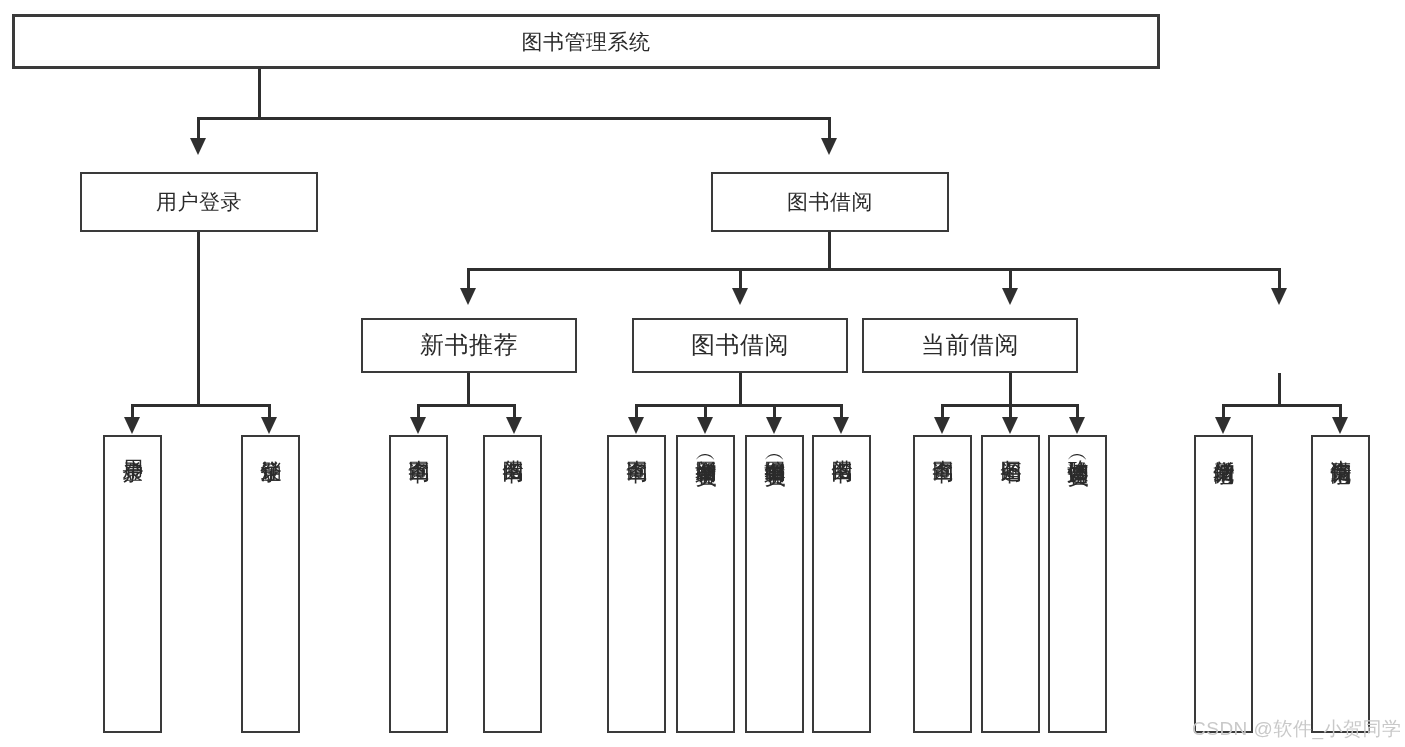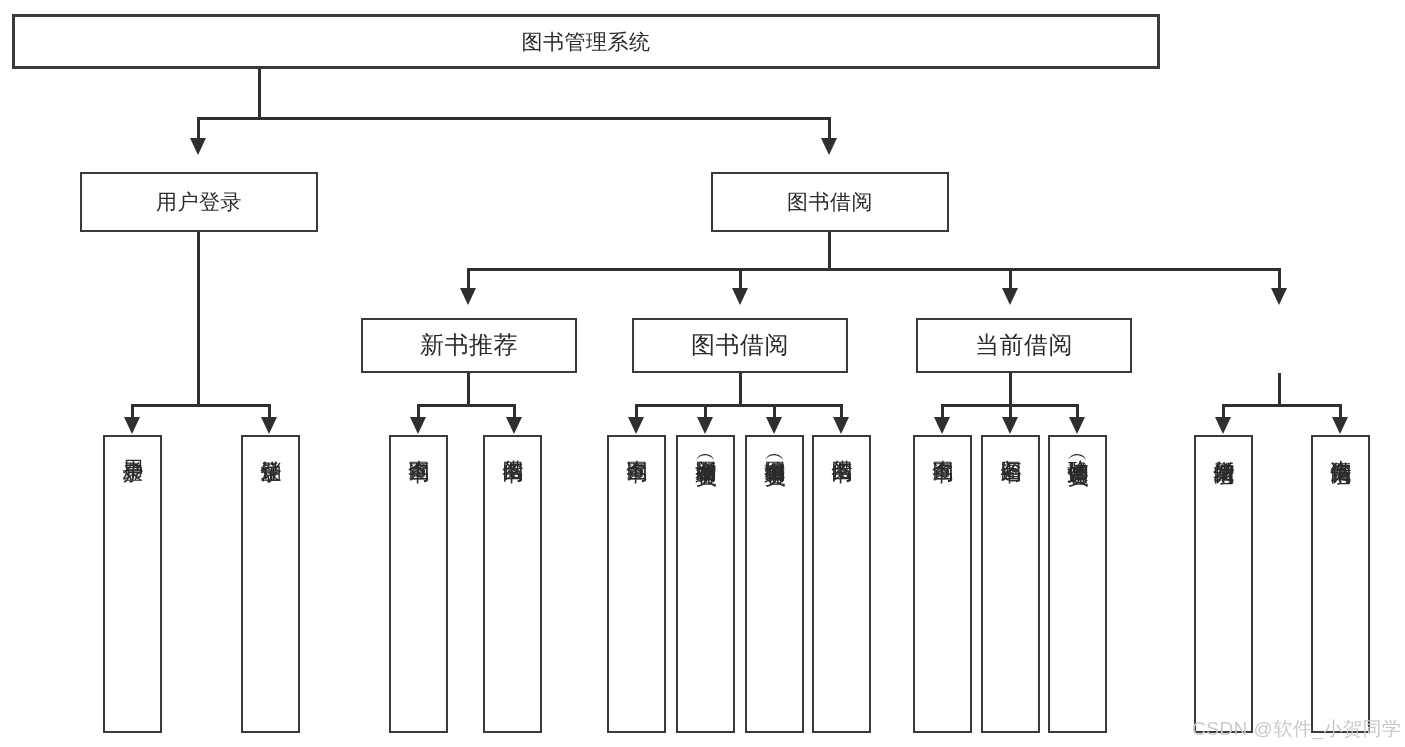--- a/index.html
+++ b/index.html
@@ -122,21 +122,21 @@
   <div class="arrow" style="left:1002px; top:288px;"></div>
   <div class="vline" style="left:1278px; top:268px; height:22px;"></div>
   <div class="arrow" style="left:1271px; top:288px;"></div>
 
   <div class="node level2" style="left:361px; top:318px; width:216px; height:55px;">
     <span class="label">新书推荐</span>
   </div>
   <div class="node level2" style="left:632px; top:318px; width:216px; height:55px;">
     <span class="label">图书借阅</span>
   </div>
-  <div class="node level2" style="left:916px; top:318px; width:216px; height:55px;">
+  <div class="node level2" style="left:862px; top:318px; width:216px; height:55px;">
     <span class="label">当前借阅</span>
   </div>
 
   <div class="vline" style="left:467px; top:373px; height:34px;"></div>
   <div class="hline" style="left:417px; top:404px; width:99px;"></div>
   <div class="vline" style="left:417px; top:404px; height:16px;"></div>
   <div class="arrow" style="left:410px; top:417px;"></div>
   <div class="vline" style="left:513px; top:404px; height:16px;"></div>
   <div class="arrow" style="left:506px; top:417px;"></div>
 

